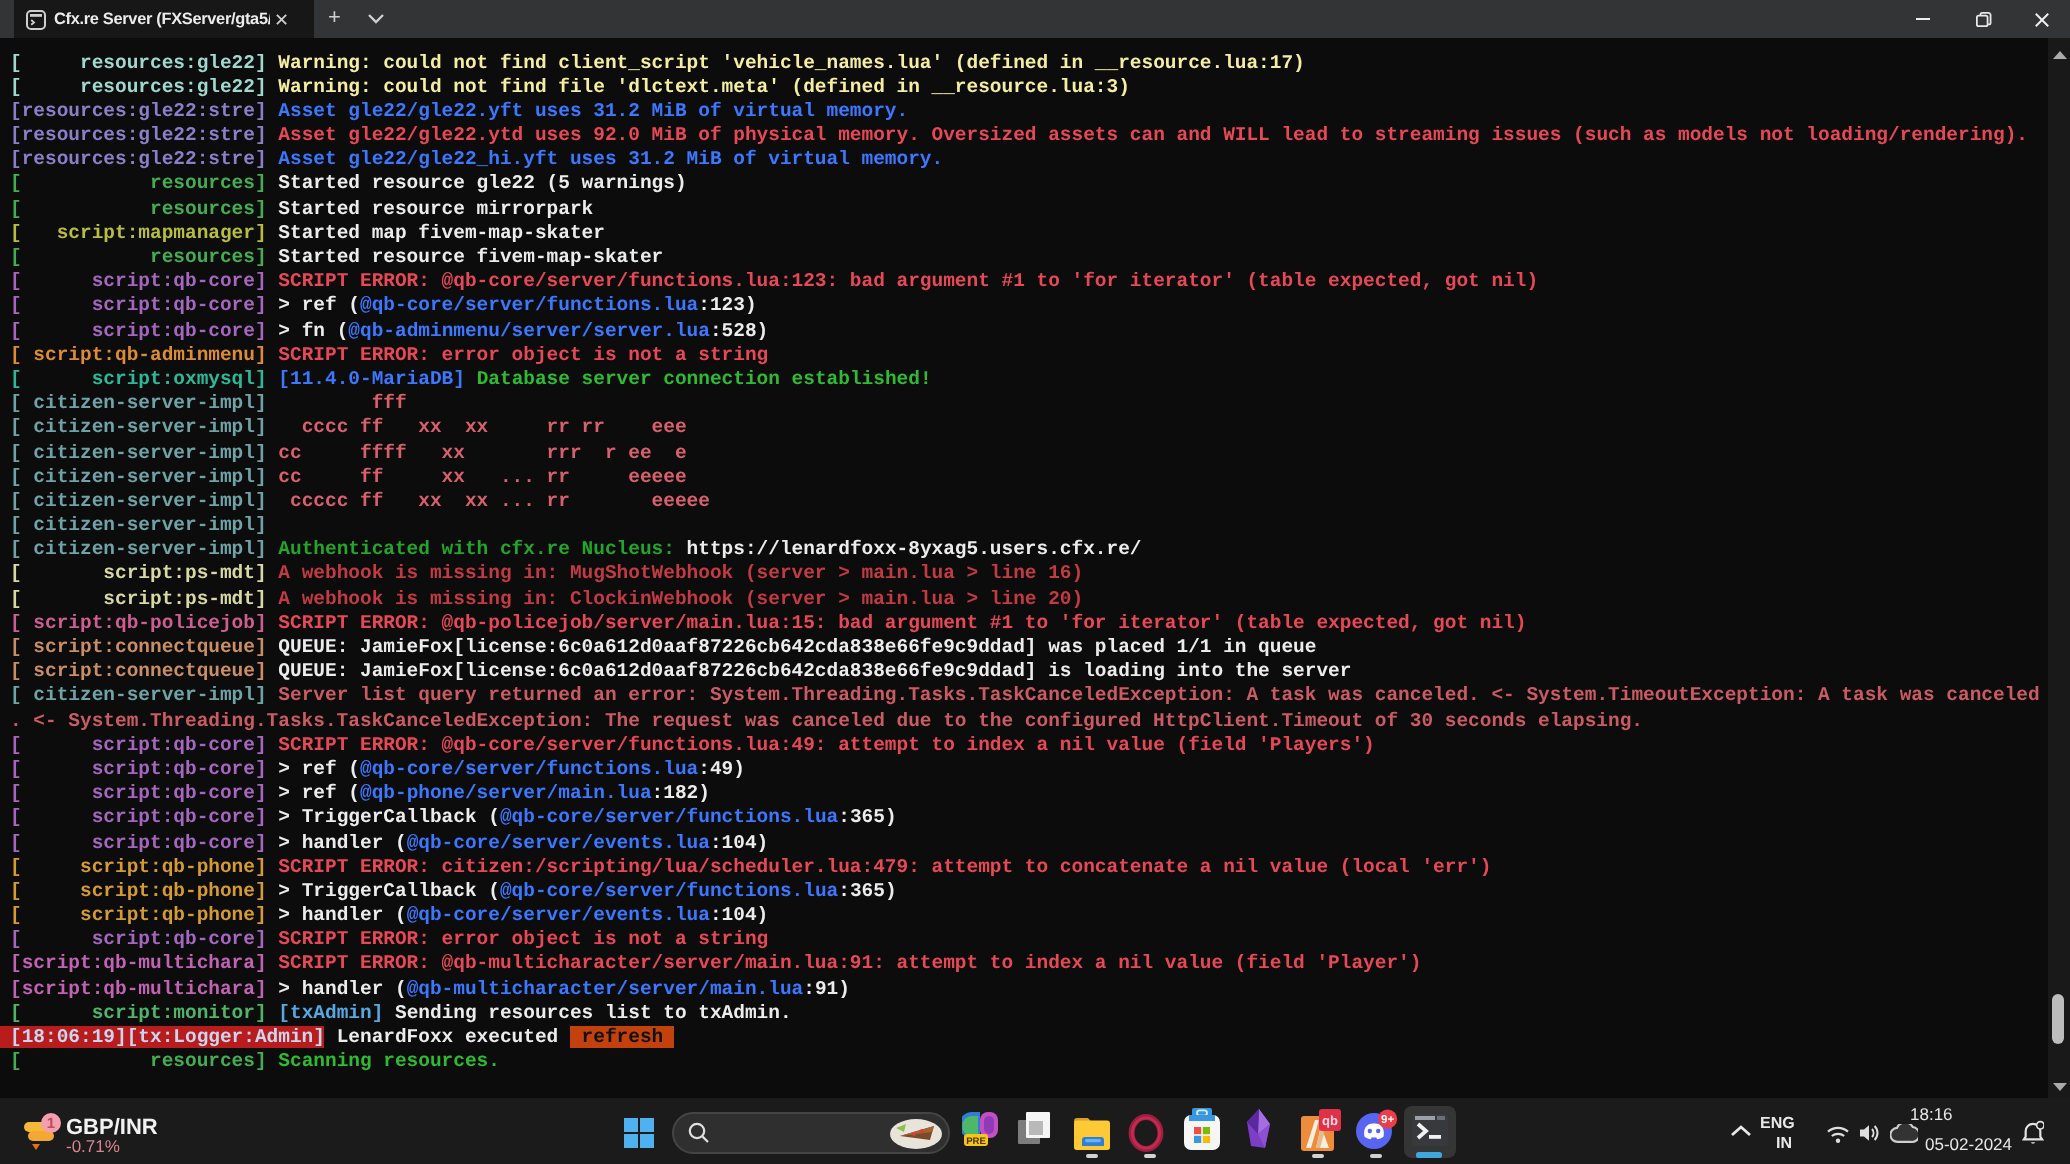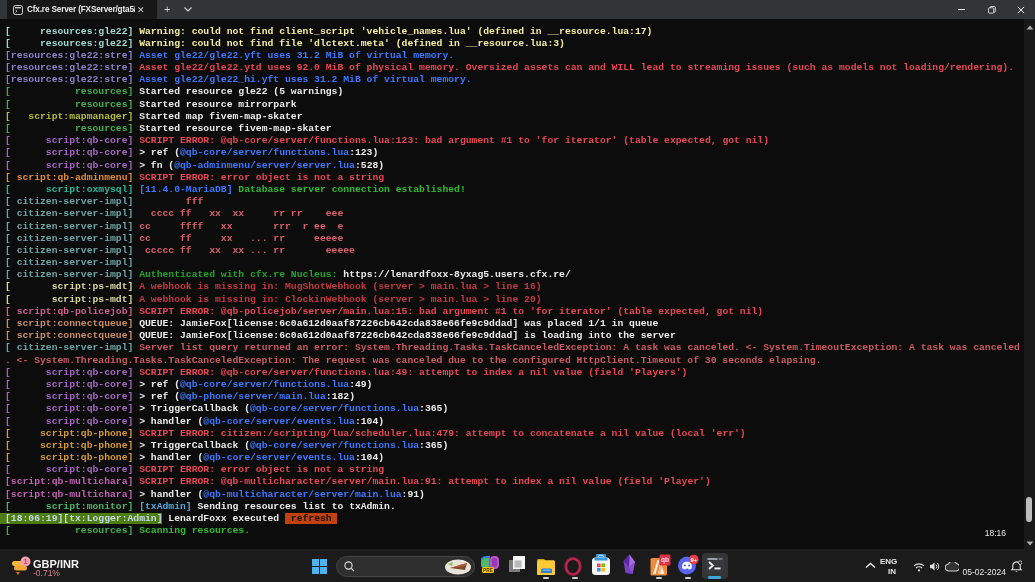--- a/index.html
+++ b/index.html
@@ -9,21 +9,21 @@
 #console{position:absolute;left:0;top:19px;width:1035px;height:530px;background:#0c0c0c;}
 #text{position:absolute;left:5px;top:6.5px;font-family:"Liberation Mono",monospace;font-weight:700;font-size:9.72px;line-height:12.2px;white-space:pre;}
 #text div{height:12.2px;}
 .c1{color:#9fd8cf}.c2{color:#8b7fc9}.c3{color:#44ad52}.c4{color:#b7bd3e}
 .c5{color:#a566c0}.c6{color:#dd8c33}.c7{color:#2eb89a}.c8{color:#6fa3a7}
 .c9{color:#d8d8a2}.c10{color:#ce5e92}.c11{color:#c98e66}.c12{color:#d59a33}
 .c13{color:#c162b4}.c14{color:#4fb469}
 .w{color:#ececec}.y{color:#f5eea2}.b{color:#3b78ff}.r{color:#e74856}
 .dr{color:#c23a42}.mr{color:#ca5b62}.g{color:#2fbb31}.dg{color:#23a42a}
 .art{color:#d8606d}.cy{color:#57a8e0}
-.tbg{background:#4d7c0f;color:#c8d6f0}
+.tbg{background:#b91c1c;color:#c8d6f0}
 .rbg{background:#c2410c;color:#111}
 #scroll{position:absolute;left:1024px;top:19px;width:11px;height:530px;background:#191919;}
 #taskbar{position:absolute;left:0;top:549px;width:1035px;height:33px;background:#1b1b1c;}
 .tray{color:#e8e8e8;font-size:8px;}
 </style></head><body>
 <div id="titlebar">
  <div id="tab">
   <svg width="10" height="10" viewBox="0 0 10 10" style="margin-left:6px">
     <rect x="0.5" y="0.5" width="9" height="9" rx="2" fill="none" stroke="#cfcfcf"></rect>
     <rect x="2" y="2" width="6" height="1.4" fill="#cfcfcf"></rect>
@@ -181,18 +181,18 @@
  <path d="M2.9 6 A5 5 0 0 1 9.1 6" fill="none" stroke="#dedede" stroke-width="1.1"></path>
  <circle cx="6" cy="8.4" r="1.1" fill="#dedede"></circle>
 </svg>
 <svg style="position:absolute;left:929px;top:561px" width="11" height="11" viewBox="0 0 11 11">
  <path d="M1 3.8 H3 L5.5 1.6 V9.4 L3 7.2 H1 Z" fill="#dedede"></path>
  <path d="M7 3.5 A3 3 0 0 1 7 7.5 M8.3 2 A5 5 0 0 1 8.3 9" stroke="#dedede" fill="none" stroke-width="1"></path>
 </svg>
 <svg style="position:absolute;left:945px;top:562px" width="14" height="10" viewBox="0 0 16 11">
  <path d="M4.5 10 a4 4 0 0 1 -0.5-8 a5 5 0 0 1 9-0.5 a3.5 3.5 0 0 1 -1 8.5 Z" fill="#333334" stroke="#cfcfcf" stroke-width="1.2"></path>
 </svg>
-<div class="tray" style="position:absolute;left:955px;top:528px;width:51px;text-align:right;font-size:8.5px;">18:16</div>
+<div class="tray" style="position:absolute;left:955px;top:552px;width:51px;text-align:left;font-size:8.5px;">18:16</div>
 <div class="tray" style="position:absolute;left:955px;top:567px;width:51px;text-align:right;font-size:8.5px;">05-02-2024</div>
 <svg style="position:absolute;left:1011px;top:560px" width="11" height="13" viewBox="0 0 12 14">
  <path d="M2 9 V6 a4 4 0 0 1 8 0 v3 l1 1.5 H1 Z" fill="none" stroke="#e2e2e2" stroke-width="1.2"></path>
  <path d="M4.8 12 a1.3 1.3 0 0 0 2.4 0" fill="#e2e2e2"></path>
  <circle cx="10" cy="2.8" r="2" fill="#1b1b1c" stroke="#e2e2e2" stroke-width="0.9"></circle>
 </svg>
 </body></html>

